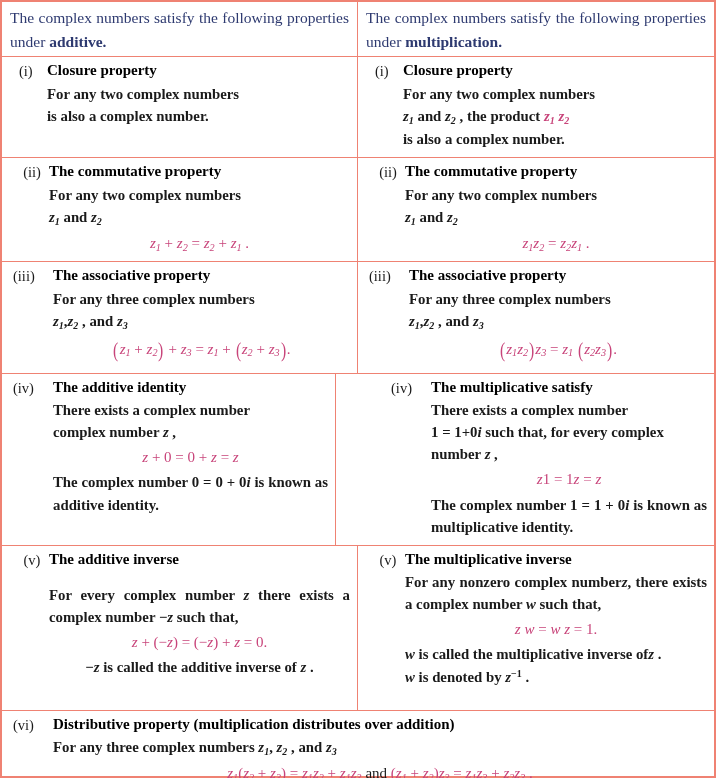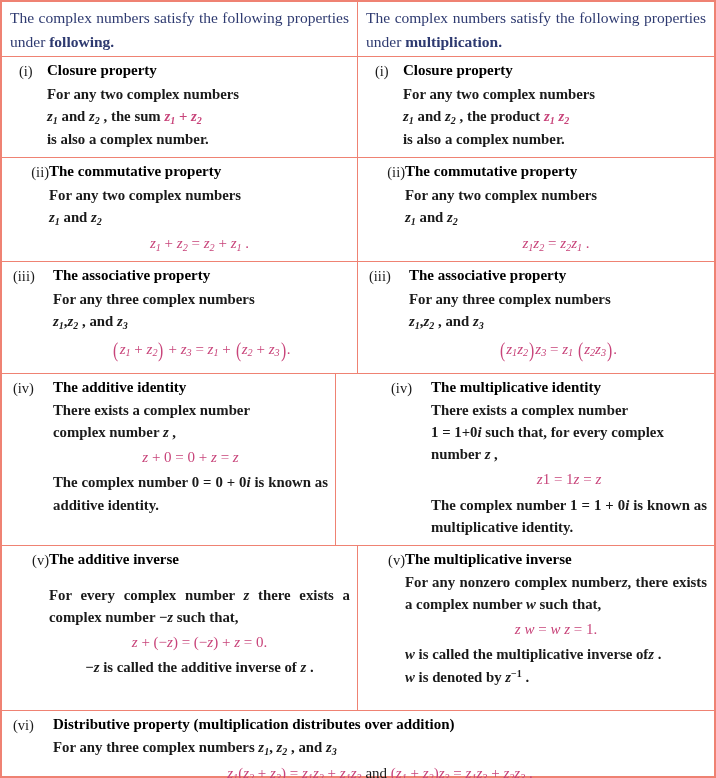--- a/index.html
+++ b/index.html
@@ -61,21 +61,21 @@
   }
   .num {
     color: #1a1a1a;
     font-size: 14.5px;
     line-height: 1.5;
     flex: 0 0 auto;
     white-space: nowrap;
     padding-top: 1px;
   }
   .num.w1 { width: 28px; text-align: left; padding-left: 10px; }
-  .num.w2 { width: 34px; text-align: right; padding-left: 6px; }
+  .num.w2 { width: 34px; text-align: center; padding-left: 6px; }
   .num.w3 { width: 40px; text-align: left; padding-left: 4px; }
   .body { flex: 1 1 auto; min-width: 0; }
 
   .title {
     color: #000000;
     font-weight: bold;
     font-size: 15px;
     line-height: 1.42;
     margin: 0 0 1px 0;
   }
@@ -131,35 +131,34 @@
   .r-v     { min-height: 165px; }
   .r-vi    { min-height: 86px; }
 </style>
 </head>
 <body>
 
 <div class="table">
 
   <div class="row hdr-row r-hdr">
     <div class="cell left">
-      <div class="hdr"><span>The complex numbers satisfy the following properties under </span><b>following.</b></div>
+      <div class="hdr"><span>The complex numbers satisfy the following properties under </span><b>additive.</b></div>
     </div>
     <div class="cell">
       <div class="hdr"><span>The complex numbers satisfy the following properties under </span><b>multiplication.</b></div>
     </div>
   </div>
 
   <div class="row r-i">
     <div class="cell left">
       <div class="prop">
         <div class="num w1">(i)</div>
         <div class="body">
           <p class="title">Closure property</p>
           <p class="ln">For any two complex numbers</p>
-          <p class="ln"><i>z</i><sub>1</sub> and <i>z</i><sub>2</sub> , the sum <span class="mag nb"><i>z</i><sub>1</sub> + <i>z</i><sub>2</sub></span></p>
           <p class="ln">is also a complex number.</p>
         </div>
       </div>
     </div>
     <div class="cell">
       <div class="prop">
         <div class="num w1">(i)</div>
         <div class="body">
           <p class="title">Closure property</p>
           <p class="ln">For any two complex numbers</p>
@@ -230,21 +229,21 @@
           <p class="ln">complex number <i>z</i> ,</p>
           <p class="eq"><i>z</i> + 0 = 0 + <i>z</i> = <i>z</i></p>
           <p class="ln just">The complex number 0 = 0 + 0<i>i</i> is known as additive identity.</p>
         </div>
       </div>
     </div>
     <div class="cell">
       <div class="prop">
         <div class="num w3">(iv)</div>
         <div class="body">
-          <p class="title">The multiplicative identity</p>
+          <p class="title">The multiplicative satisfy</p>
           <p class="ln">There exists a complex number</p>
           <p class="ln">1 = 1+0<i>i</i> such that, for every complex</p>
           <p class="ln">number <i>z</i> ,</p>
           <p class="eq"><i>z</i>1 = 1<i>z</i> = <i>z</i></p>
           <p class="ln just">The complex number 1 = 1 + 0<i>i</i> is known as multiplicative identity.</p>
         </div>
       </div>
     </div>
   </div>
 

